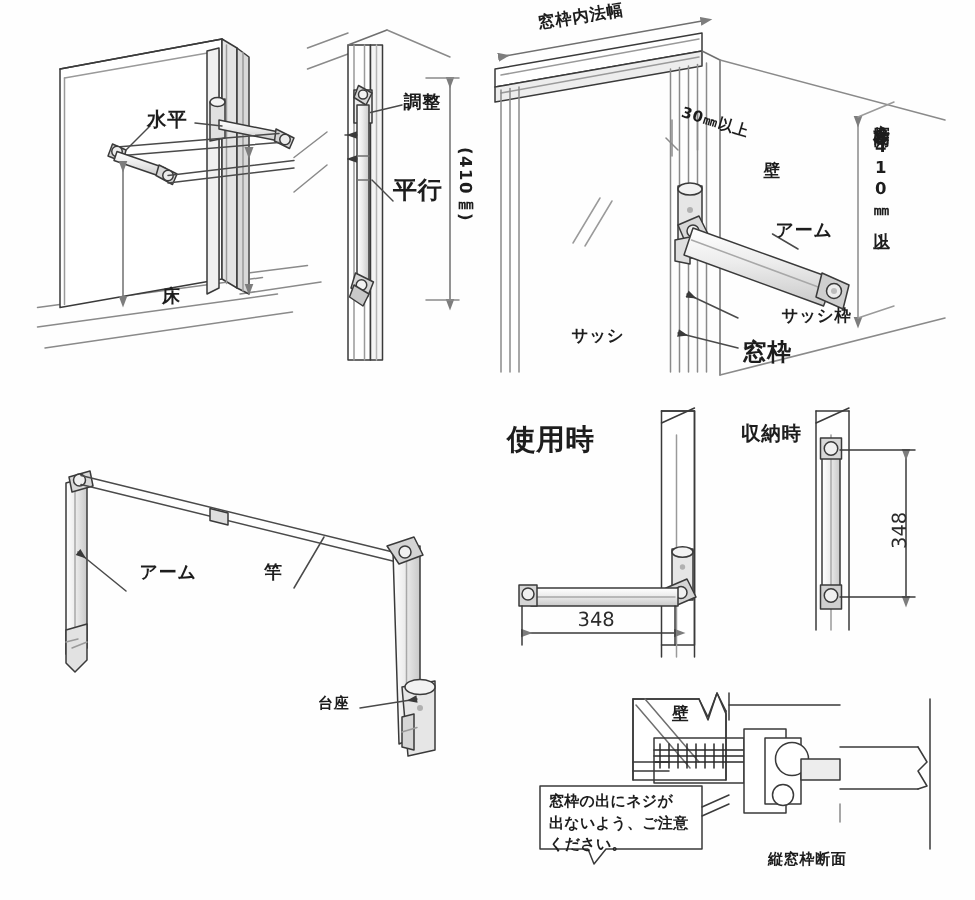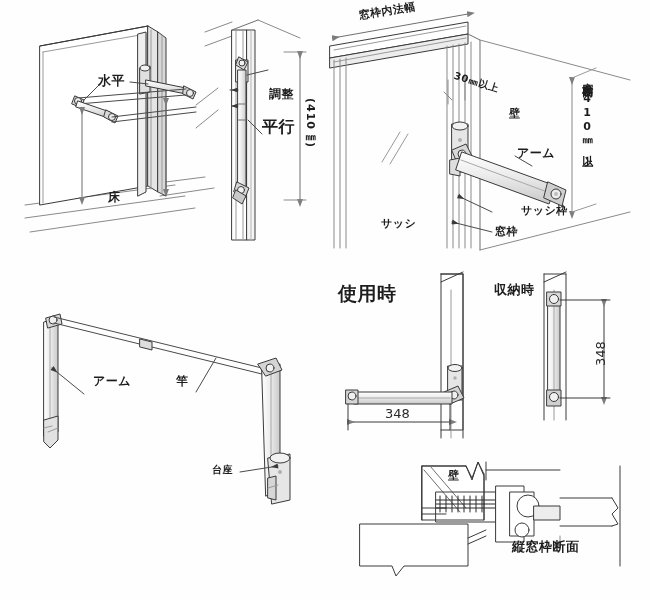--- a/index.html
+++ b/index.html
@@ -351,40 +351,45 @@
 
         <path d="M560,536 L560,548" stroke="#8a8a8a"></path>
       </g>
 
     </g>
   </svg>
 
   <div class="lbl" style="left:98px;top:74px;font-size:13px;">水平</div>
   <div class="lbl" style="left:108px;top:191px;font-size:12px;">床</div>
 
-  <div class="lbl" style="left:269px;top:62px;font-size:12px;margin-top:26px;">調整</div>
+  <div class="lbl" style="left:269px;top:62px;font-size:12px;">調整</div>
   <div class="lbl" style="left:262px;top:118px;font-size:16px;">平行</div>
   <div class="lbl vert rot" style="left:303px;top:98px;font-size:11px;">(410㎜)</div>
 
   <div class="lbl" style="left:358px;top:10px;font-size:11px;transform:rotate(-9deg);transform-origin:left top;">窓枠内法幅</div>
   <div class="lbl" style="left:456px;top:70px;font-size:10px;transform:rotate(17deg);transform-origin:left top;">30㎜以上</div>
   <div class="lbl" style="left:509px;top:108px;font-size:11px;">壁</div>
   <div class="lbl" style="left:517px;top:147px;font-size:12px;">アーム</div>
   <div class="lbl" style="left:381px;top:203px;font-size:11px;margin-top:15px;">サッシ</div>
   <div class="lbl" style="left:495px;top:205px;font-size:11px;margin-left:26px;">サッシ枠</div>
-  <div class="lbl" style="left:495px;top:226px;font-size:11px;">窓枠</div>
+  <div class="lbl" style="left:495px;top:226px;font-size:16px;">窓枠</div>
   <div class="lbl vert" style="left:580px;top:74px;font-size:11px;">窓枠内高さ410㎜以上</div>
 
   <div class="lbl" style="left:93px;top:375px;font-size:12px;">アーム</div>
   <div class="lbl" style="left:176px;top:375px;font-size:12px;">竿</div>
   <div class="lbl" style="left:212px;top:464px;font-size:10px;">台座</div>
 
   <div class="lbl" style="left:338px;top:283px;font-size:19px;">使用時</div>
   <div class="lbl num" style="left:385px;top:407px;font-size:13px;">348</div>
 
   <div class="lbl" style="left:494px;top:283px;font-size:13px;text-align:right;">収納時</div>
   <div class="lbl num rot270" style="left:594px;top:366px;font-size:13px;">348</div>
 
   <div class="lbl" style="left:448px;top:470px;font-size:11px;">壁</div>
-  <div class="lbl" style="left:512px;top:540px;font-size:13px;">縦窓枠断面</div>
-
+  <div class="lbl" style="left:512px;top:568px;font-size:10px;">縦窓枠断面</div>
+
+  <div class="callout-text" style="left:366px;top:528px;">
+    <div>窓枠の出にネジが</div>
+    <div>出ないよう、ご注意</div>
+    <div>ください。</div>
+  </div>
 
 </div>
 
 </body></html>

